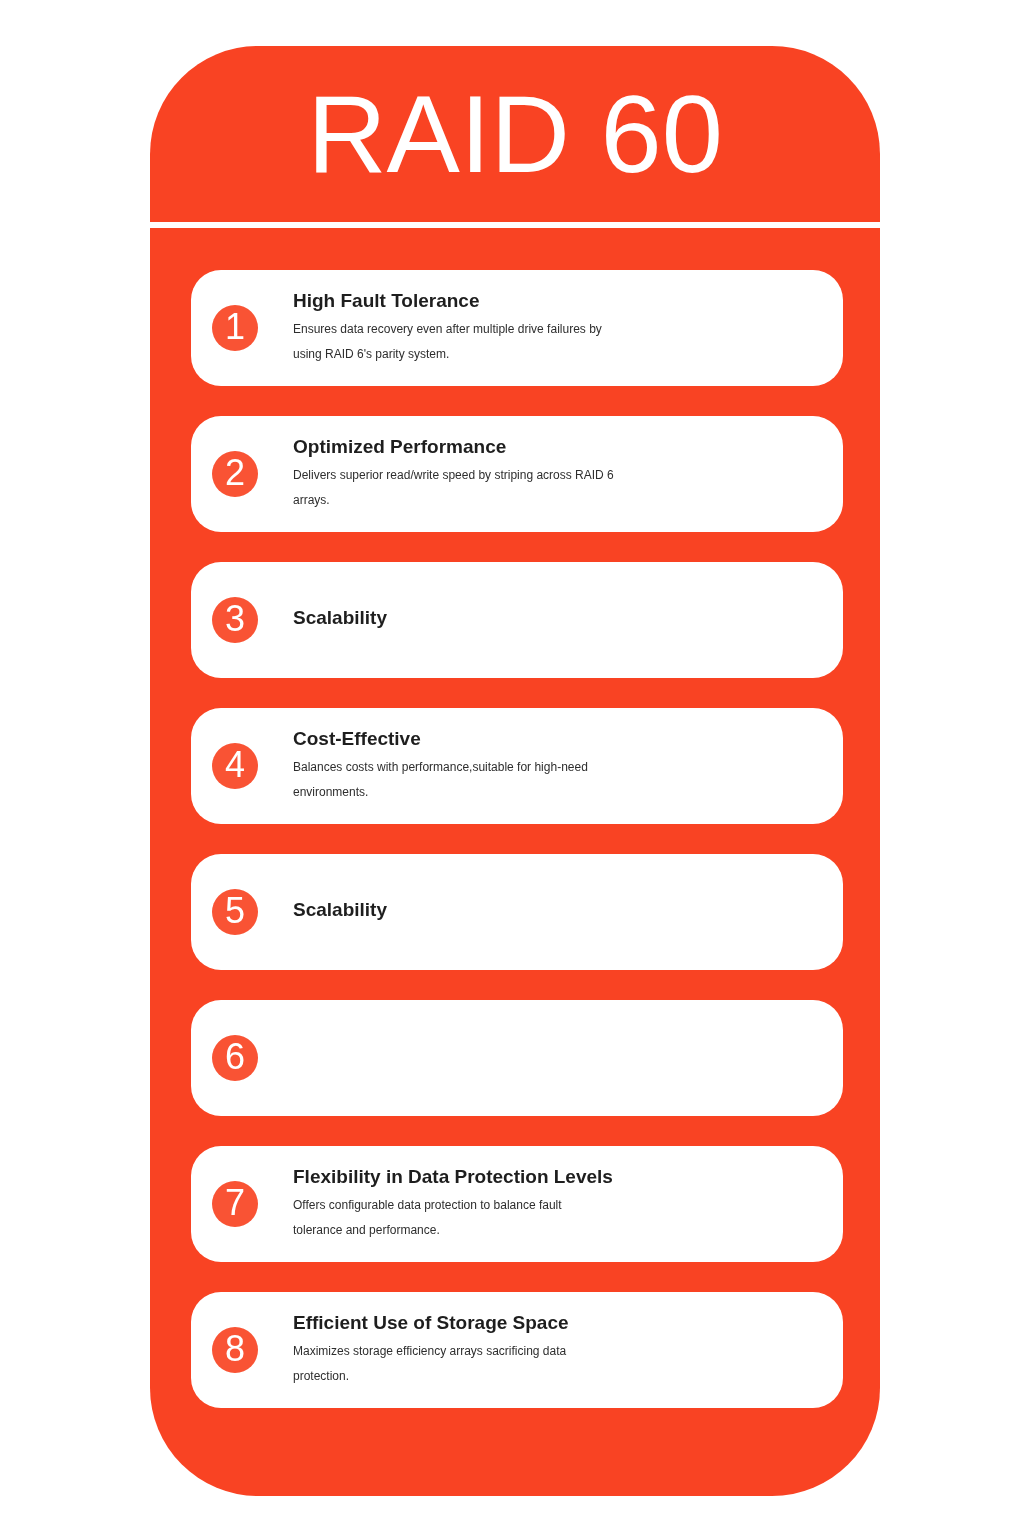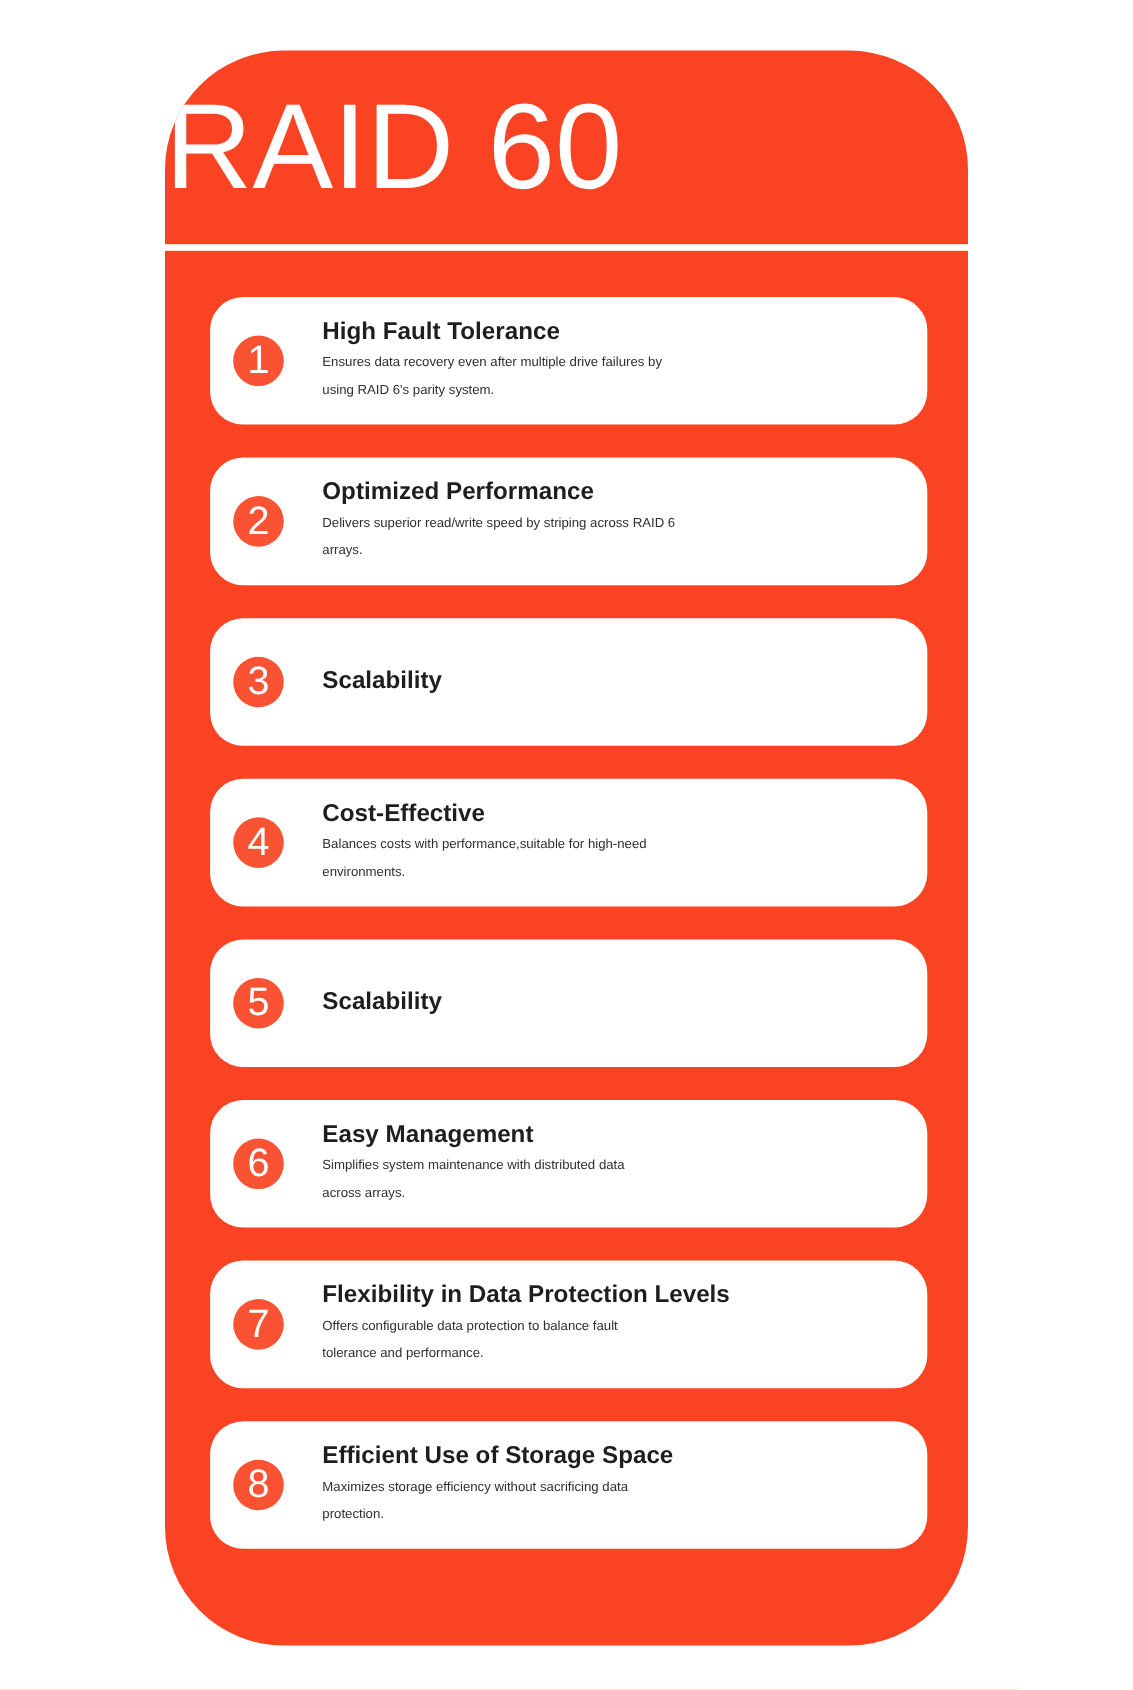--- a/index.html
+++ b/index.html
@@ -17,21 +17,21 @@
     height: 1450px;
     margin: 46px auto 0 auto;
     background: var(--main-red, #F94323);
     border-radius: 108px;
     overflow: hidden;
   }
   .header {
     height: 176px;
     display: flex;
     align-items: center;
-    justify-content: flex-start;
+    justify-content: center;
   }
   .page-title {
     margin: 0;
     font-size: 110px;
     font-weight: 400;
     line-height: 1;
     color: var(--title-text, #ffffff);
     letter-spacing: 0px;
     white-space: nowrap;
   }
@@ -70,21 +70,21 @@
     font-weight: 400;
     line-height: 1;
     transform: translateY(-1px);
   }
   .text {
     margin-left: 35px;
     padding-right: 20px;
   }
   .heading {
     margin: 0 0 5px 0;
-    font-size: 22px;
+    font-size: 19px;
     font-weight: 700;
     line-height: 22px;
     color: var(--heading-text, #1E1E1E);
   }
   .desc {
     margin: 0;
     font-size: 12px;
     font-weight: 400;
     line-height: 25px;
     color: var(--body-text, #2E2E2E);
@@ -148,42 +148,37 @@
     </div>
     <div class="text">
       <h2 class="heading">Scalability</h2>
     </div>
   </section>
 
   <section class="card">
     <div class="badge">
       <span class="num">6</span>
     </div>
-    <div class="text">
-      <h2 class="heading">Easy Management</h2>
-      <p class="desc">Simplifies system maintenance with distributed data
-across arrays.</p>
-    </div>
   </section>
 
   <section class="card">
     <div class="badge">
       <span class="num">7</span>
     </div>
     <div class="text">
       <h2 class="heading">Flexibility in Data Protection Levels</h2>
       <p class="desc">Offers configurable data protection to balance fault
 tolerance and performance.</p>
     </div>
   </section>
 
   <section class="card">
     <div class="badge">
       <span class="num">8</span>
     </div>
     <div class="text">
       <h2 class="heading">Efficient Use of Storage Space</h2>
-      <p class="desc">Maximizes storage efficiency without sacrificing data
+      <p class="desc">Maximizes storage efficiency arrays sacrificing data
 protection.</p>
     </div>
   </section>
 </main>
 </div>
 
 </body></html>

